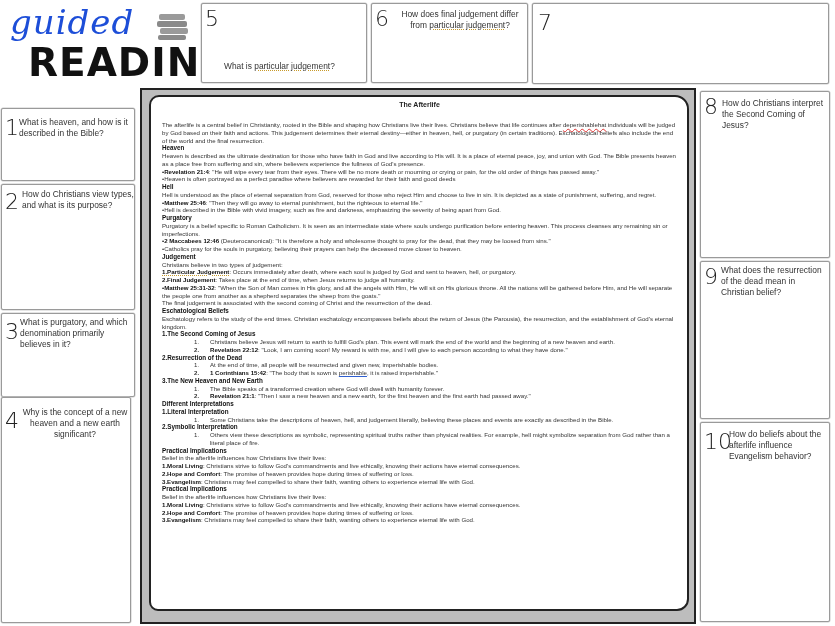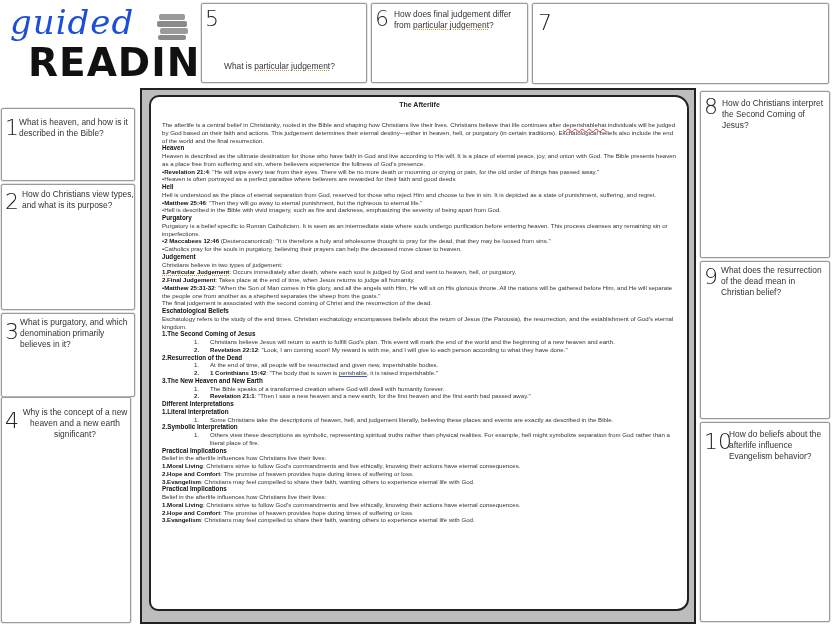--- a/index.html
+++ b/index.html
@@ -41,21 +41,21 @@
     <rect x="2" y="23" width="28" height="5" rx="2" fill="#8a8a8a"></rect>
   </svg>
 </div>
 
 <div class="qbox" style="left:201px;top:3px;width:166px;height:80px;">
   <span class="num">5</span>
   <span class="q" style="left:22px;top:9px;width:140px;margin-top:48px;"><span>What is </span><span class="squig">particular judgement</span><span>?</span></span>
 </div>
 <div class="qbox" style="left:371px;top:3px;width:157px;height:80px;">
   <span class="num">6</span>
-  <span class="q" style="left:22px;top:5px;width:132px;"><span>How does final judgement differ from </span><span class="squig">particular judgement</span><span>?</span></span>
+  <span class="q" style="left:22px;top:5px;width:132px;text-align:center;"><span>How does final judgement differ from </span><span class="squig">particular judgement</span><span>?</span></span>
 </div>
 <div class="qbox" style="left:532px;top:3px;width:297px;height:81px;">
   <span class="num" style="left:5px;top:8px;">7</span>
 </div>
 
 <div class="qbox" style="left:1px;top:108px;width:134px;height:73px;">
   <span class="num" style="top:8px;">1</span>
   <span class="q" style="left:17px;top:8px;width:112px;">What is heaven, and how is it described in the Bible?</span>
 </div>
 <div class="qbox" style="left:1px;top:184px;width:134px;height:126px;">

